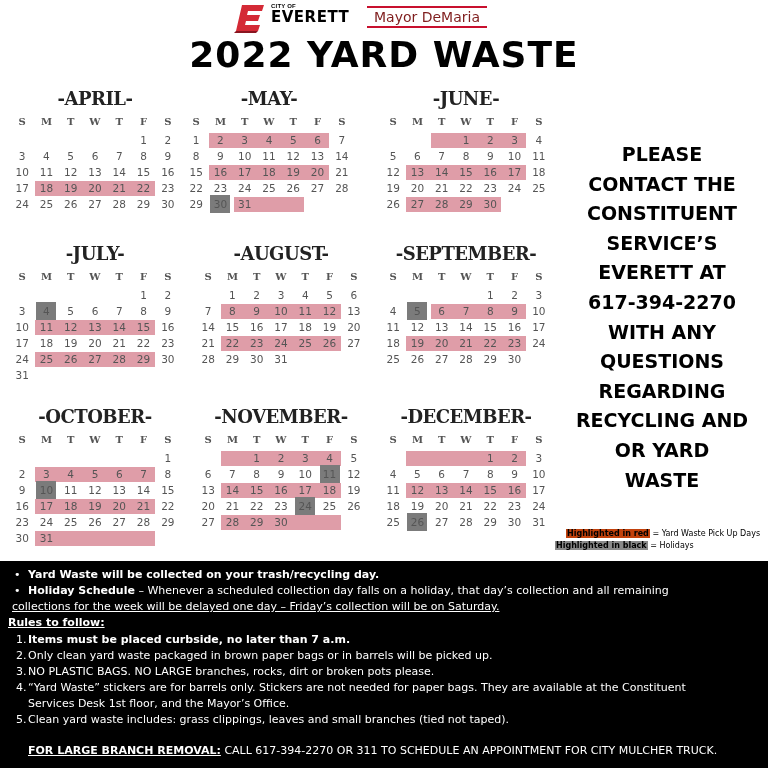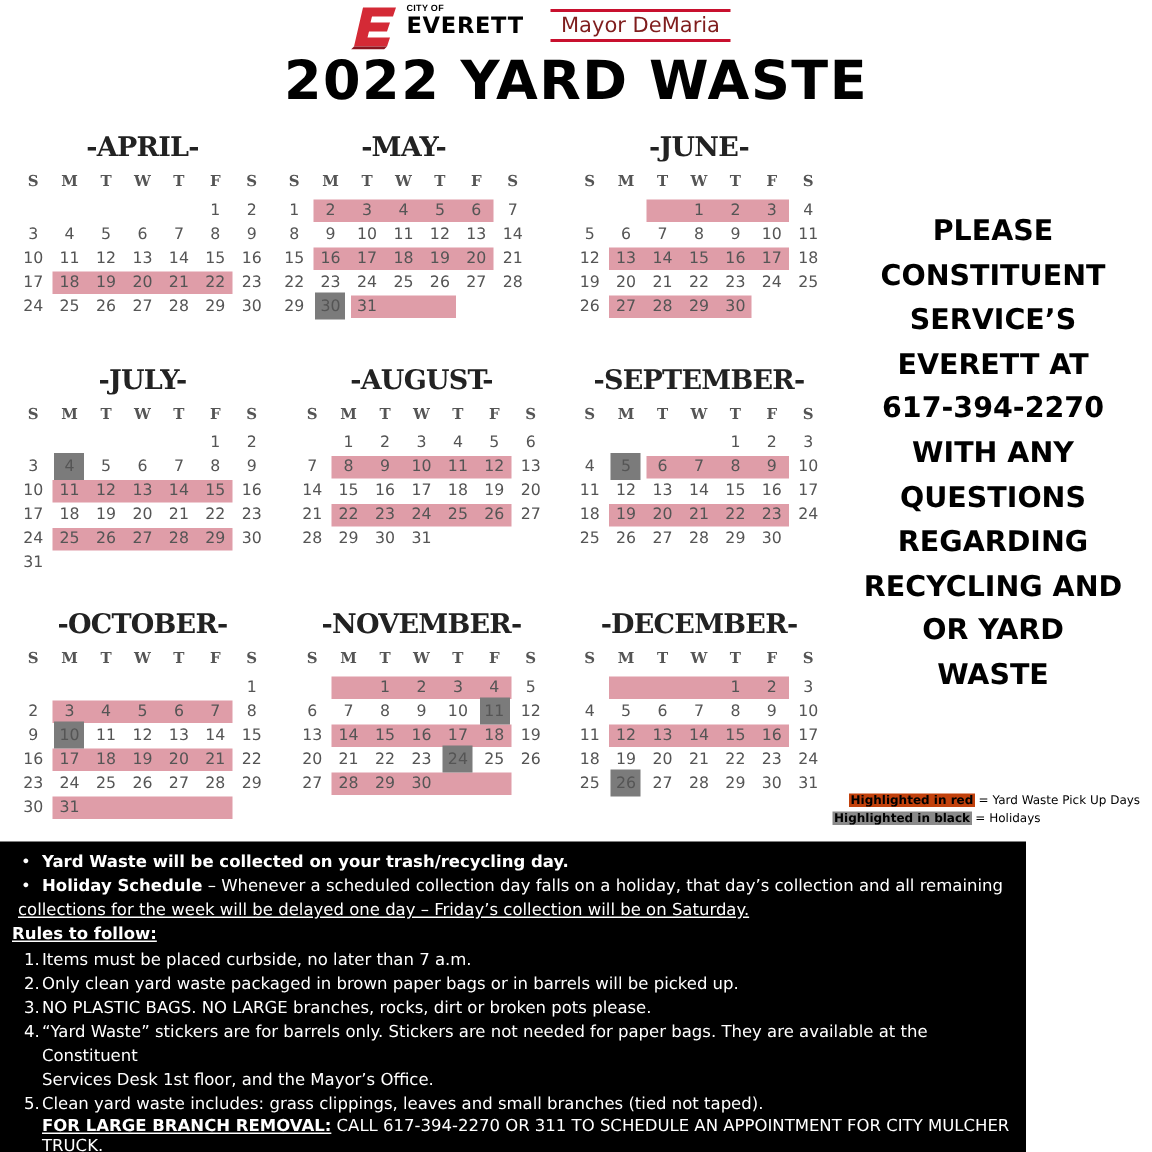--- a/index.html
+++ b/index.html
@@ -26,21 +26,21 @@
   .hol { position: absolute; height: 18px; width: 20px; background: #7b7b7b; z-index: 1; }
 
   
   .contact { position: absolute; left: 562px; top: 140px; width: 200px; text-align: center; font-family: "DejaVu Sans", sans-serif; font-weight: bold; font-size: 19px; line-height: 29.6px; color: #000; }
 
   .legend { position: absolute; left: 555px; top: 528px; font-size: 8px; line-height: 12px; font-family: "DejaVu Sans", sans-serif; }
   .legend .red { background: #c2410c; font-weight: bold; padding: 0 1px; margin-left: 11px; }
   .legend .blk { background: #8a8a8a; font-weight: bold; padding: 0 1px; }
 
   
-  .info { position: absolute; left: 0; top: 561px; width: 684px; height: 207px; background: #000; color: #fff; font-family: "DejaVu Sans", sans-serif; font-size: 11px; }
+  .info { position: absolute; left: 0; top: 561px; width: 768px; height: 207px; background: #000; color: #fff; font-family: "DejaVu Sans", sans-serif; font-size: 11px; }
   .info ul { position: absolute; left: 12px; top: 6px; list-style: none; }
   .info li { position: relative; padding-left: 16px; line-height: 16px; }
   .info li::before { content: "•"; position: absolute; left: 2px; }
   .info .cont { padding-left: 12px; line-height: 16px; text-decoration: underline; }
   .rules-h { position: absolute; left: 8px; top: 55px; font-weight: bold; text-decoration: underline; }
   .rules { position: absolute; left: 16px; top: 71px; }
   .rule { line-height: 16px; display: flex; }
   .rule .n { width: 12px; }
   .branch { position: absolute; left: 28px; top: 183px; }
   .branch b { text-decoration: underline; }
@@ -635,20 +635,21 @@
         </div>
         <div class="hl" style="top: 17px; left: 25.3px; width: 119.5px;"></div>
         <div class="hl" style="top: 49px; left: 25.3px; width: 119.5px;"></div>
         <div class="hol" style="top: 79px; left: 26.3px;"></div>
       </div>
     </div>
   </div>
 
 <div class="contact" id="contact">
     <div>PLEASE</div>
+    <div>CONTACT THE</div>
     <div>CONSTITUENT</div>
     <div>SERVICE’S</div>
     <div>EVERETT AT</div>
     <div>617-394-2270</div>
     <div>WITH ANY</div>
     <div>QUESTIONS</div>
     <div>REGARDING</div>
     <div>RECYCLING AND</div>
     <div>OR YARD</div>
     <div>WASTE</div>
@@ -662,21 +663,21 @@
 <div class="info">
   <ul>
     <li><b>Yard Waste will be collected on your trash/recycling day.</b></li>
     <li><b>Holiday Schedule</b><span> – Whenever a scheduled collection day falls on a holiday, that day’s collection and all remaining</span></li>
   </ul>
   <div class="cont" style="position:absolute;top:38px;left:0;">collections for the week will be delayed one day – Friday’s collection will be on Saturday.</div>
   <div class="rules-h">Rules to follow:</div>
   <div class="rules" id="rules">
       <div class="rule">
         <span class="n">1.</span>
-        <span style="font-weight: normal; text-align: center;">Items must be placed curbside, no later than 7 a.m.</span>
+        <span style="font-weight: bold; text-align: center;">Items must be placed curbside, no later than 7 a.m.</span>
       </div>
       <div class="rule">
         <span class="n">2.</span>
         <span>Only clean yard waste packaged in brown paper bags or in barrels will be picked up.</span>
       </div>
       <div class="rule">
         <span class="n">3.</span>
         <span>NO PLASTIC BAGS. NO LARGE branches, rocks, dirt or broken pots please.</span>
       </div>
       <div class="rule">

